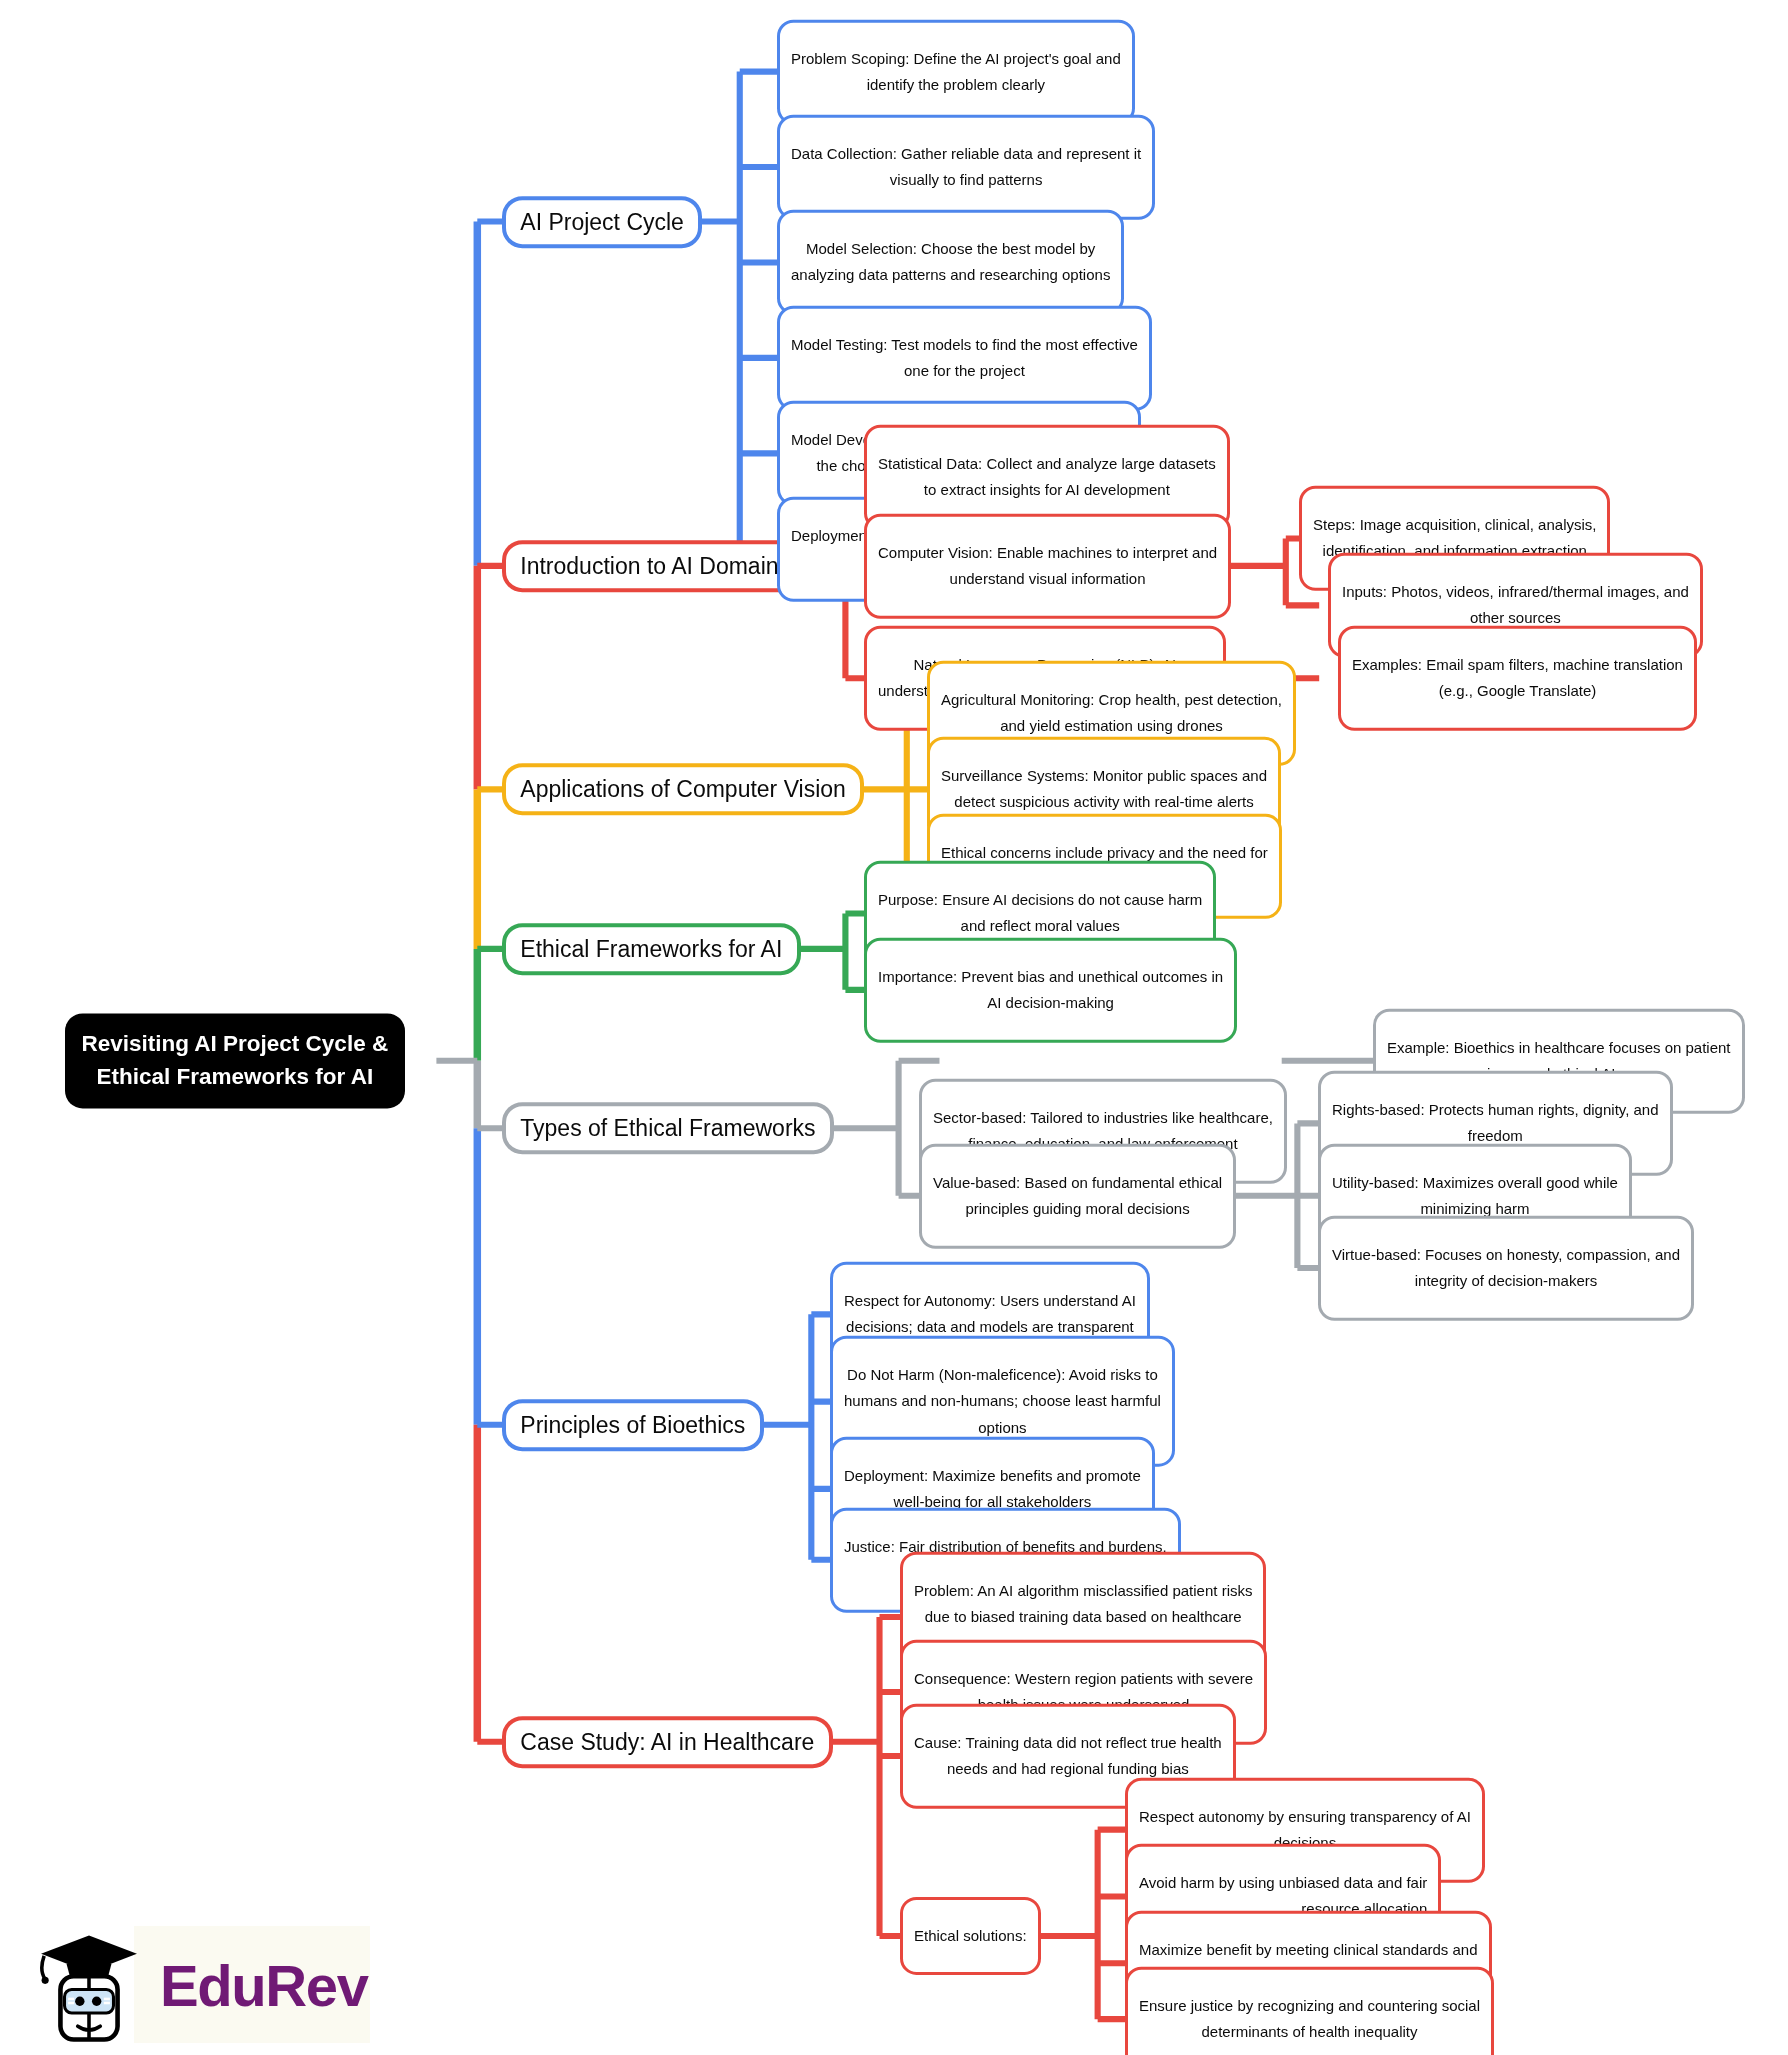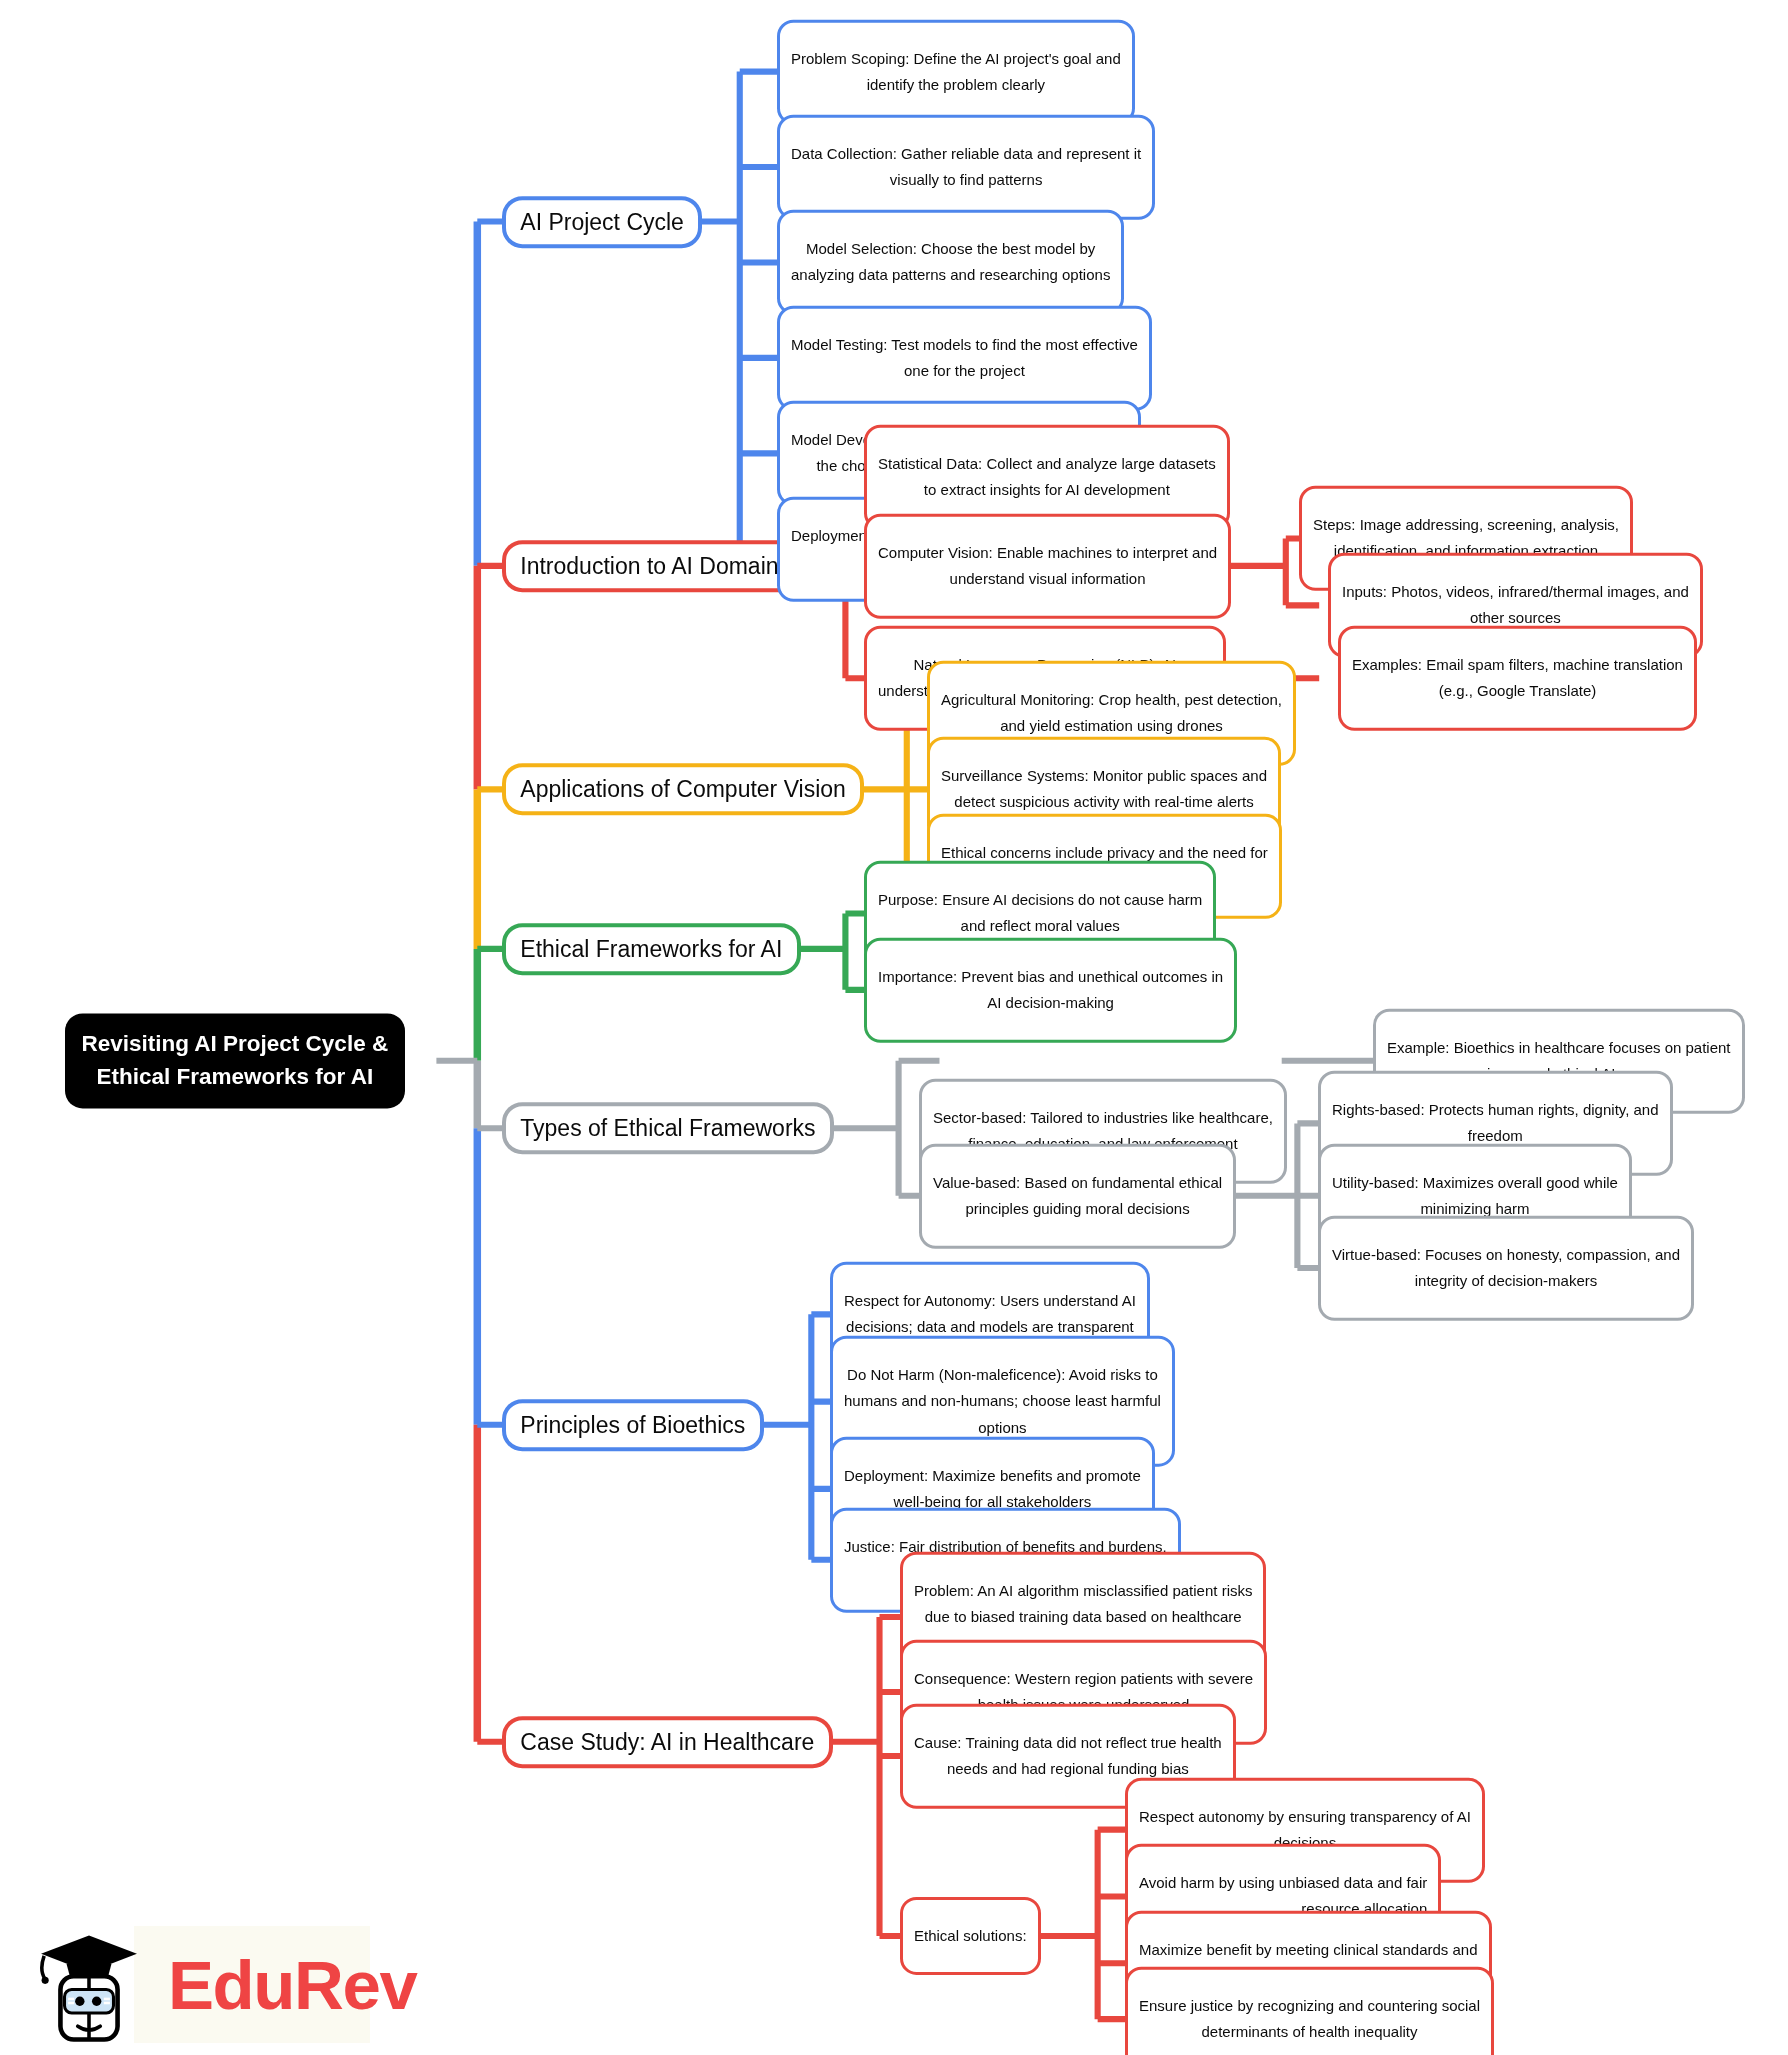--- a/index.html
+++ b/index.html
@@ -15,22 +15,22 @@
         text-align:center;color:#0b0b0b;z-index:2;white-space:pre-line;}
   .child{font-size:15px;line-height:1.75;padding:23px 11px;border:3.4px solid #000;border-radius:16.4px;}
   .label{font-size:23px;line-height:1.25;padding:7.5px 14.3px;border:4.1px solid #000;border-radius:20.4px;
          white-space:nowrap;}
   .b-blue{border-color:var(--blue);}  .b-red{border-color:var(--red);}
   .b-yellow{border-color:var(--yellow);} .b-green{border-color:var(--green);}
   .b-gray{border-color:var(--gray);}
   .root-node{background:var(--root-bg);color:var(--root-text);font-weight:bold;font-size:22.5px;
              line-height:1.45;padding:15px 16.4px;border-radius:17.7px;z-index:3;}
   .logo-bg{position:absolute;left:134px;top:1926px;width:236px;height:117px;background:#fbfaf1;z-index:1;}
-  .brand{position:absolute;left:168px;top:1985px;transform:translateY(-50%);font-weight:bold;
-         font-size:69px;letter-spacing:-1.4px;color:#ef4444;z-index:2;}
+  .brand{position:absolute;left:160px;top:1985px;transform:translateY(-50%);font-weight:bold;
+         font-size:58px;letter-spacing:-1.4px;color:#701a75;z-index:2;}
   .mascot{position:absolute;left:38px;top:1932px;z-index:2;}
 </style>
 </head>
 <body>
 
 <div id="canvas">
 
   <svg class="connectors" width="1789" height="2056" viewBox="0 0 2624 3016">
 
     <path class="trunk s-blue" d="M700 325 V830"></path>
@@ -81,21 +81,21 @@
 the chosen model and refine with new data</div>
   <div class="node child b-blue" style="left:777px;top:549px;">Deployment: Integrate AI solutions into real-world
 use for impact and value</div>
 
   <div class="node child b-red" style="left:864px;top:477px;">Statistical Data: Collect and analyze large datasets
 to extract insights for AI development</div>
   <div class="node child b-red" style="left:864px;top:566px;">Computer Vision: Enable machines to interpret and
 understand visual information</div>
   <div class="node child b-red" style="left:864px;top:678px;">Natural Language Processing (NLP): AI
 understanding and processing of human language</div>
-  <div class="node child b-red" style="left:1299px;top:538px;">Steps: Image addressing, screening, analysis,
+  <div class="node child b-red" style="left:1299px;top:538px;">Steps: Image acquisition, clinical, analysis,
 identification, and information extraction</div>
   <div class="node child b-red" style="left:1328px;top:605px;">Inputs: Photos, videos, infrared/thermal images, and
 other sources</div>
   <div class="node child b-red" style="left:1299px;top:678px;margin-left:39px;">Examples: Email spam filters, machine translation
 (e.g., Google Translate)</div>
 
   <div class="node child b-yellow" style="left:927px;top:713px;">Agricultural Monitoring: Crop health, pest detection,
 and yield estimation using drones</div>
   <div class="node child b-yellow" style="left:927px;top:789px;">Surveillance Systems: Monitor public spaces and
 detect suspicious activity with real-time alerts</div>

